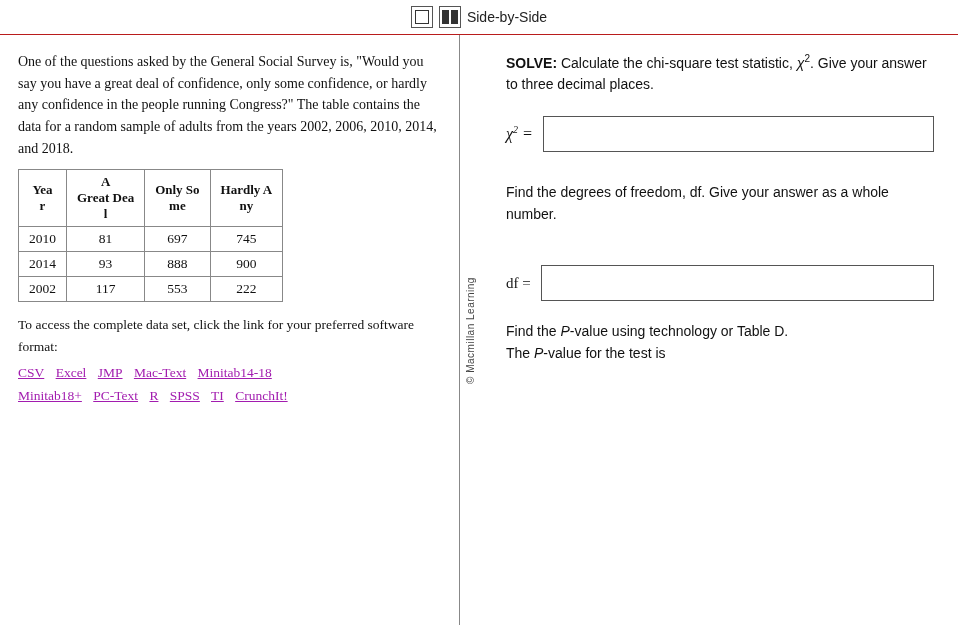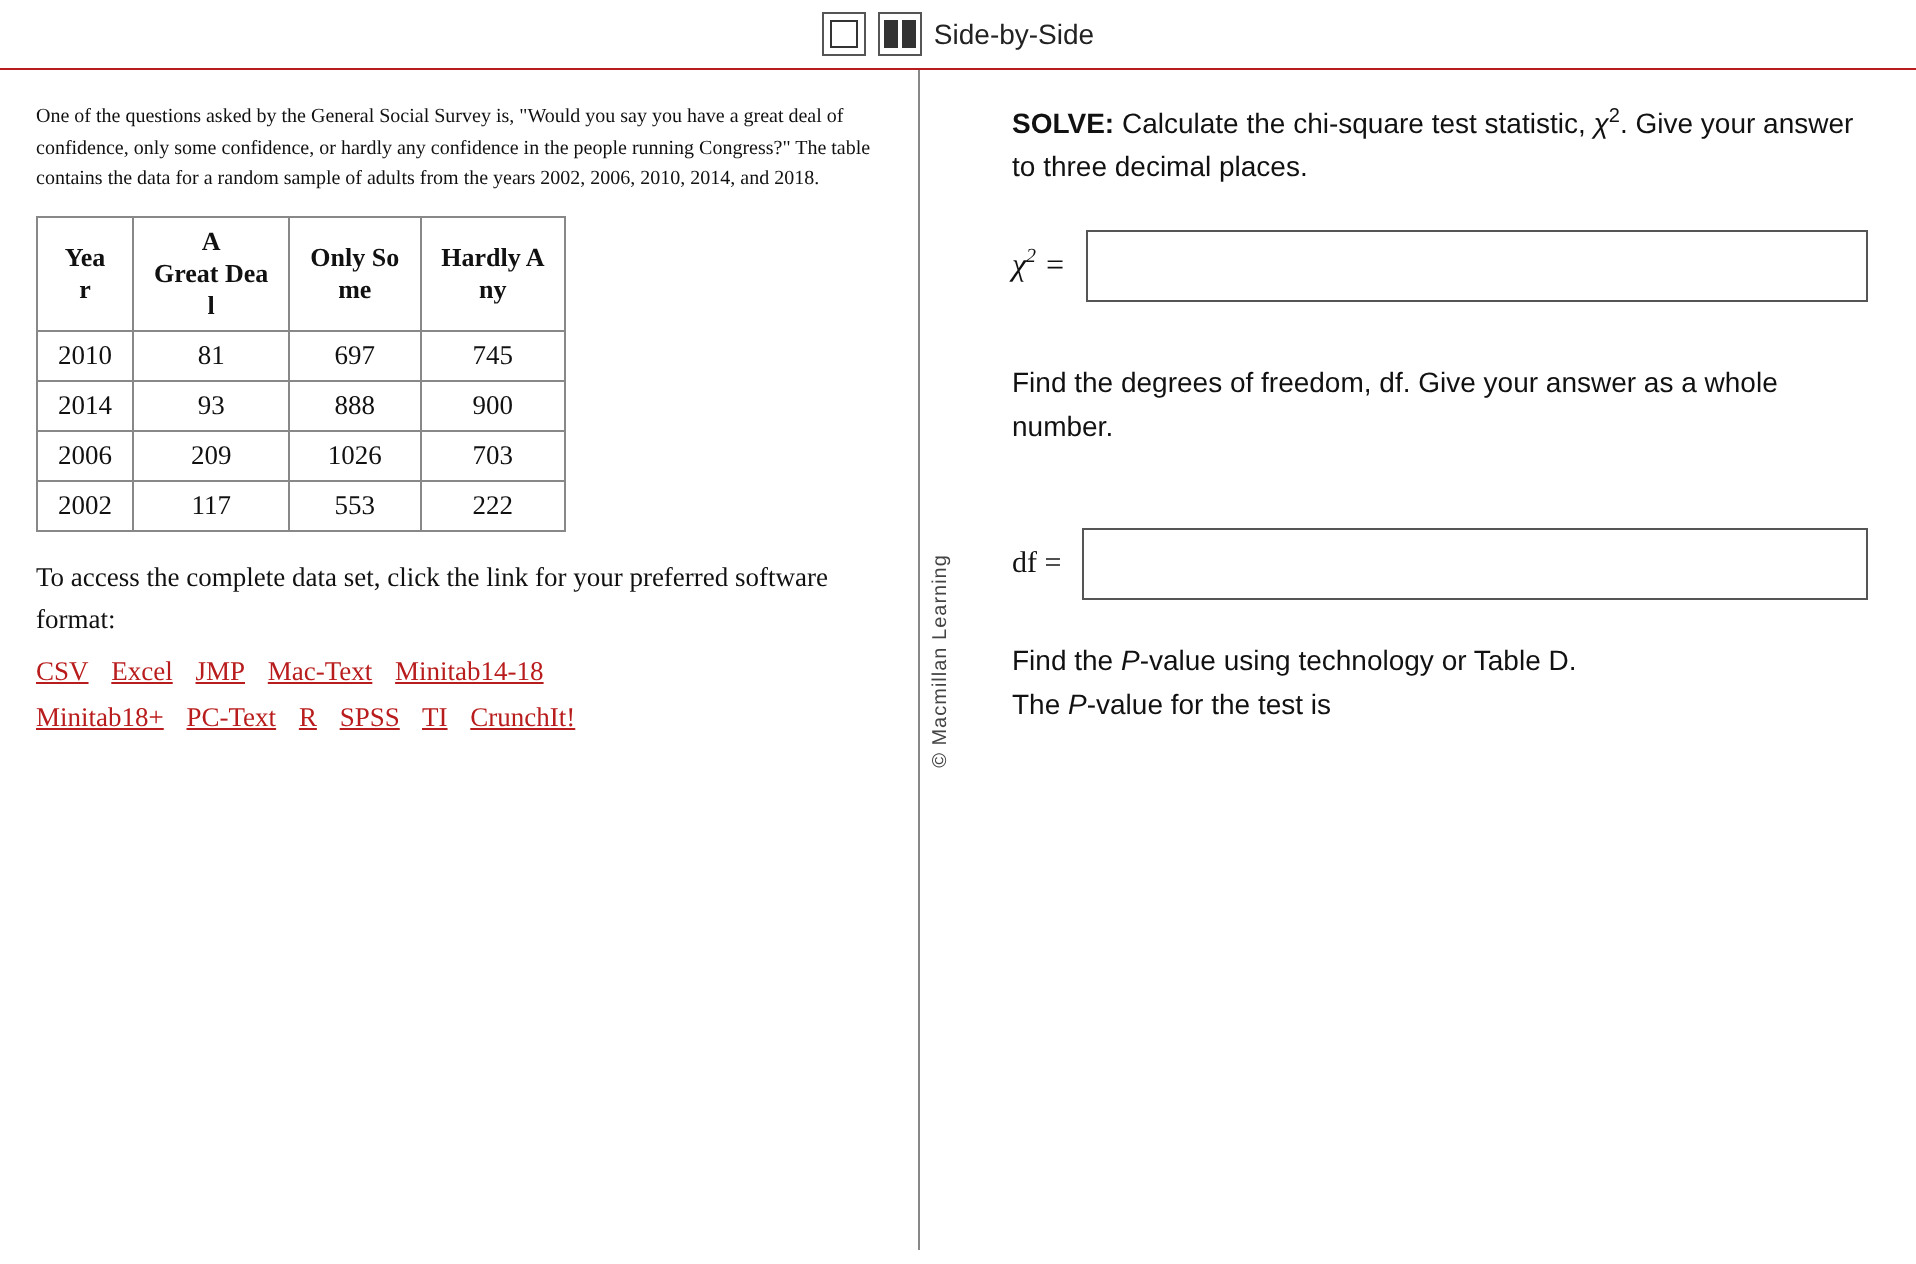--- a/index.html
+++ b/index.html
@@ -58,21 +58,21 @@
     
     .left-panel {
       width: 460px;
       padding: 16px 18px 10px 18px;
       border-right: 1.5px solid #888;
       position: relative;
     }
     .left-panel p {
       line-height: 1.55;
       margin-bottom: 10px;
-      font-size: 10px;
+      font-size: 14px;
     }
 
     
     .data-table-wrapper {
       margin: 10px 0 12px 0;
     }
     .data-table {
       border-collapse: collapse;
       font-size: 13.5px;
       width: auto;
@@ -96,21 +96,21 @@
       font-size: 13.5px;
       line-height: 1.6;
       margin-top: 8px;
     }
     .links-row {
       margin-top: 4px;
       font-size: 13.5px;
       line-height: 1.7;
     }
     .link-item {
-      color: #b91c1c;
+      color: #a21caf;
       text-decoration: underline;
       cursor: pointer;
       margin-right: 8px;
     }
 
     
     .right-panel {
       flex: 1;
       padding: 16px 24px 10px 28px;
       position: relative;
@@ -243,26 +243,20 @@
               <td>697</td>
               <td>745</td>
             </tr>
             <tr>
               <td>2014</td>
               <td>93</td>
               <td>888</td>
               <td>900</td>
             </tr>
             <tr>
-              <td>2006</td>
-              <td>209</td>
-              <td>1026</td>
-              <td>703</td>
-            </tr>
-            <tr>
               <td>2002</td>
               <td>117</td>
               <td>553</td>
               <td>222</td>
             </tr>
           </tbody>
       </table>
     </div>
 
     <div class="bottom-text">

